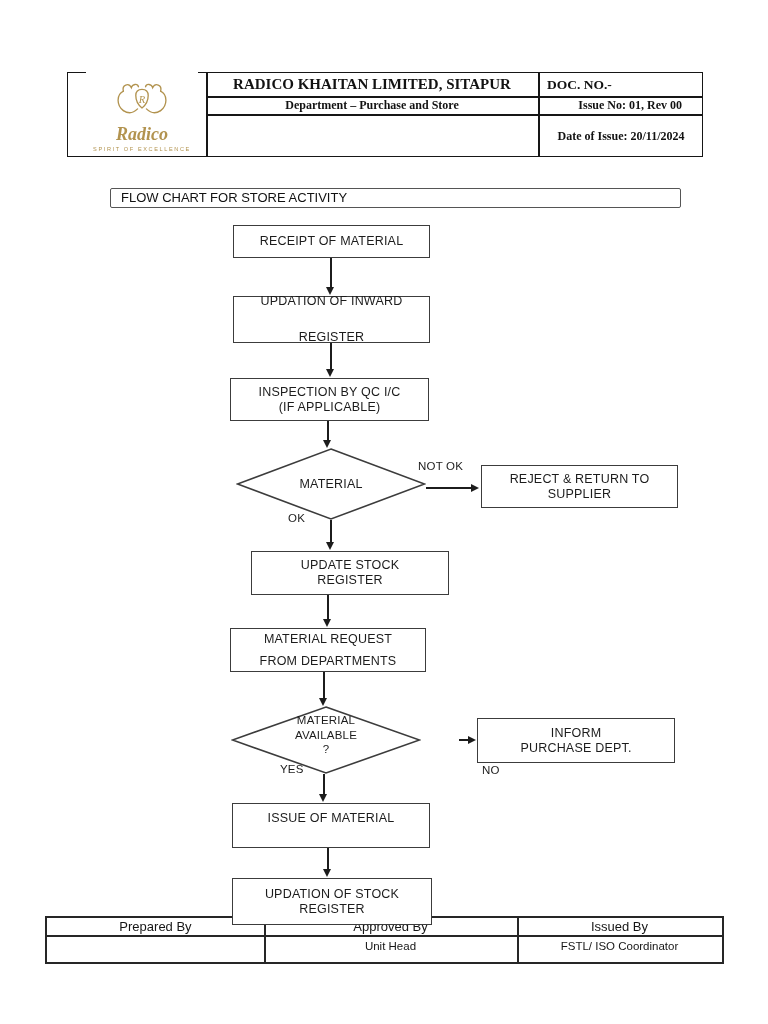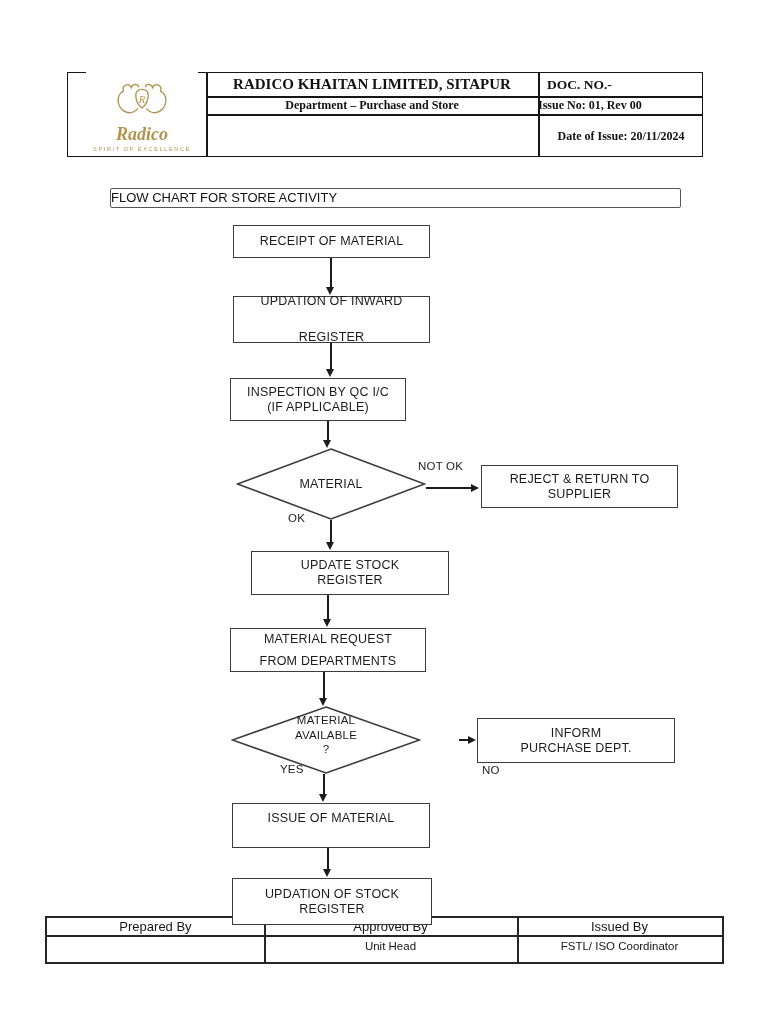--- a/index.html
+++ b/index.html
@@ -16,21 +16,21 @@
 
   .logo-wrap { position:absolute; left:18px; top:-5px; width:112px; height:88px;
                background:#ffffff; z-index:2; display:flex; flex-direction:column;
                align-items:center; justify-content:flex-start; padding-top:12px; }
   .brand-script { font-family:"Liberation Serif", serif; font-style:italic; font-weight:bold;
                   font-size:18px; color:#b2934f; line-height:1; margin-top:1px; }
   .brand-tagline { font-size:5.6px; letter-spacing:1.6px; color:#b2934f; margin-top:3px; }
 
   
   .titlebox { left:110px; top:188px; width:571px; height:20px; border:1.6px solid #555;
-              border-radius:2px; font-size:13px; line-height:17px; color:#111; }
+              border-radius:2px; font-size:13px; line-height:17px; padding-left:10px; color:#111; }
 
   
   .fbox { position:absolute; background:#ffffff; border:1.6px solid #3c3c3c;
           display:flex; flex-direction:column; align-items:center; justify-content:center;
           font-size:12.5px; line-height:1.2; letter-spacing:0.2px; text-align:center; color:#1c1c1c; }
 
   
   .vline { position:absolute; width:1.6px; background:#1c1c1c; }
   .hline { position:absolute; height:1.6px; background:#1c1c1c; }
   .ah-down { position:absolute; width:0; height:0; border-left:4.5px solid transparent;
@@ -76,36 +76,36 @@
         </svg>
       </span>
       <span class="brand-script">Radico</span>
       <span class="brand-tagline">SPIRIT OF EXCELLENCE</span>
     </div>
 
     <div class="hdr-cell" style="left:138px; width:332px; top:0; height:23px; line-height:23px; text-align:center; font-size:15px;">RADICO KHAITAN LIMITED, SITAPUR</div>
     <div class="hdr-cell" style="left:138px; width:332px; top:23px; height:18px; line-height:18px; text-align:center; font-size:12px;">Department – Purchase and Store</div>
 
     <div class="hdr-cell" style="left:470px; width:166px; top:0; height:23px; line-height:23px; padding-left:9px; font-size:13.5px;">DOC. NO.-</div>
-    <div class="hdr-cell" style="left:470px; width:166px; top:23px; height:18px; line-height:18px; text-align:left; font-size:12px;">Issue No: 01, Rev 00</div>
+    <div class="hdr-cell" style="left:448px; width:166px; top:23px; height:18px; line-height:18px; text-align:right; font-size:12px;">Issue No: 01, Rev 00</div>
     <div class="hdr-cell" style="left:470px; width:166px; top:41px; height:44px; line-height:44px; text-align:center; font-size:12px;">Date of Issue: 20/11/2024</div>
   </div>
 
   <div class="abs titlebox">FLOW CHART FOR STORE ACTIVITY</div>
 
   <div class="fbox" style="left:233px; top:225px; width:197px; height:33px;">
     <span>RECEIPT OF MATERIAL</span>
   </div>
 
   <div class="fbox" style="left:233px; top:296px; width:197px; height:47px;gap:21px;">
     <span>UPDATION OF INWARD</span>
     <span>REGISTER</span>
   </div>
 
-  <div class="fbox" style="left:230px; top:378px; width:176px; height:43px;">
+  <div class="fbox" style="left:230px; top:378px; width:199px; height:43px;">
     <span>INSPECTION BY QC I/C</span>
     <span>(IF APPLICABLE)</span>
   </div>
 
   <svg class="abs" style="left:236px; top:448px;" width="190" height="72">
     <polygon points="95,1 188.5,36 95,71 1.5,36" fill="#ffffff" stroke="#3c3c3c" stroke-width="1.6"></polygon>
   </svg>
   <div class="dtext" style="left:236px; top:448px; width:190px; height:72px; line-height:72px;">MATERIAL</div>
 
   <div class="fbox" style="left:481px; top:465px; width:197px; height:43px;">

